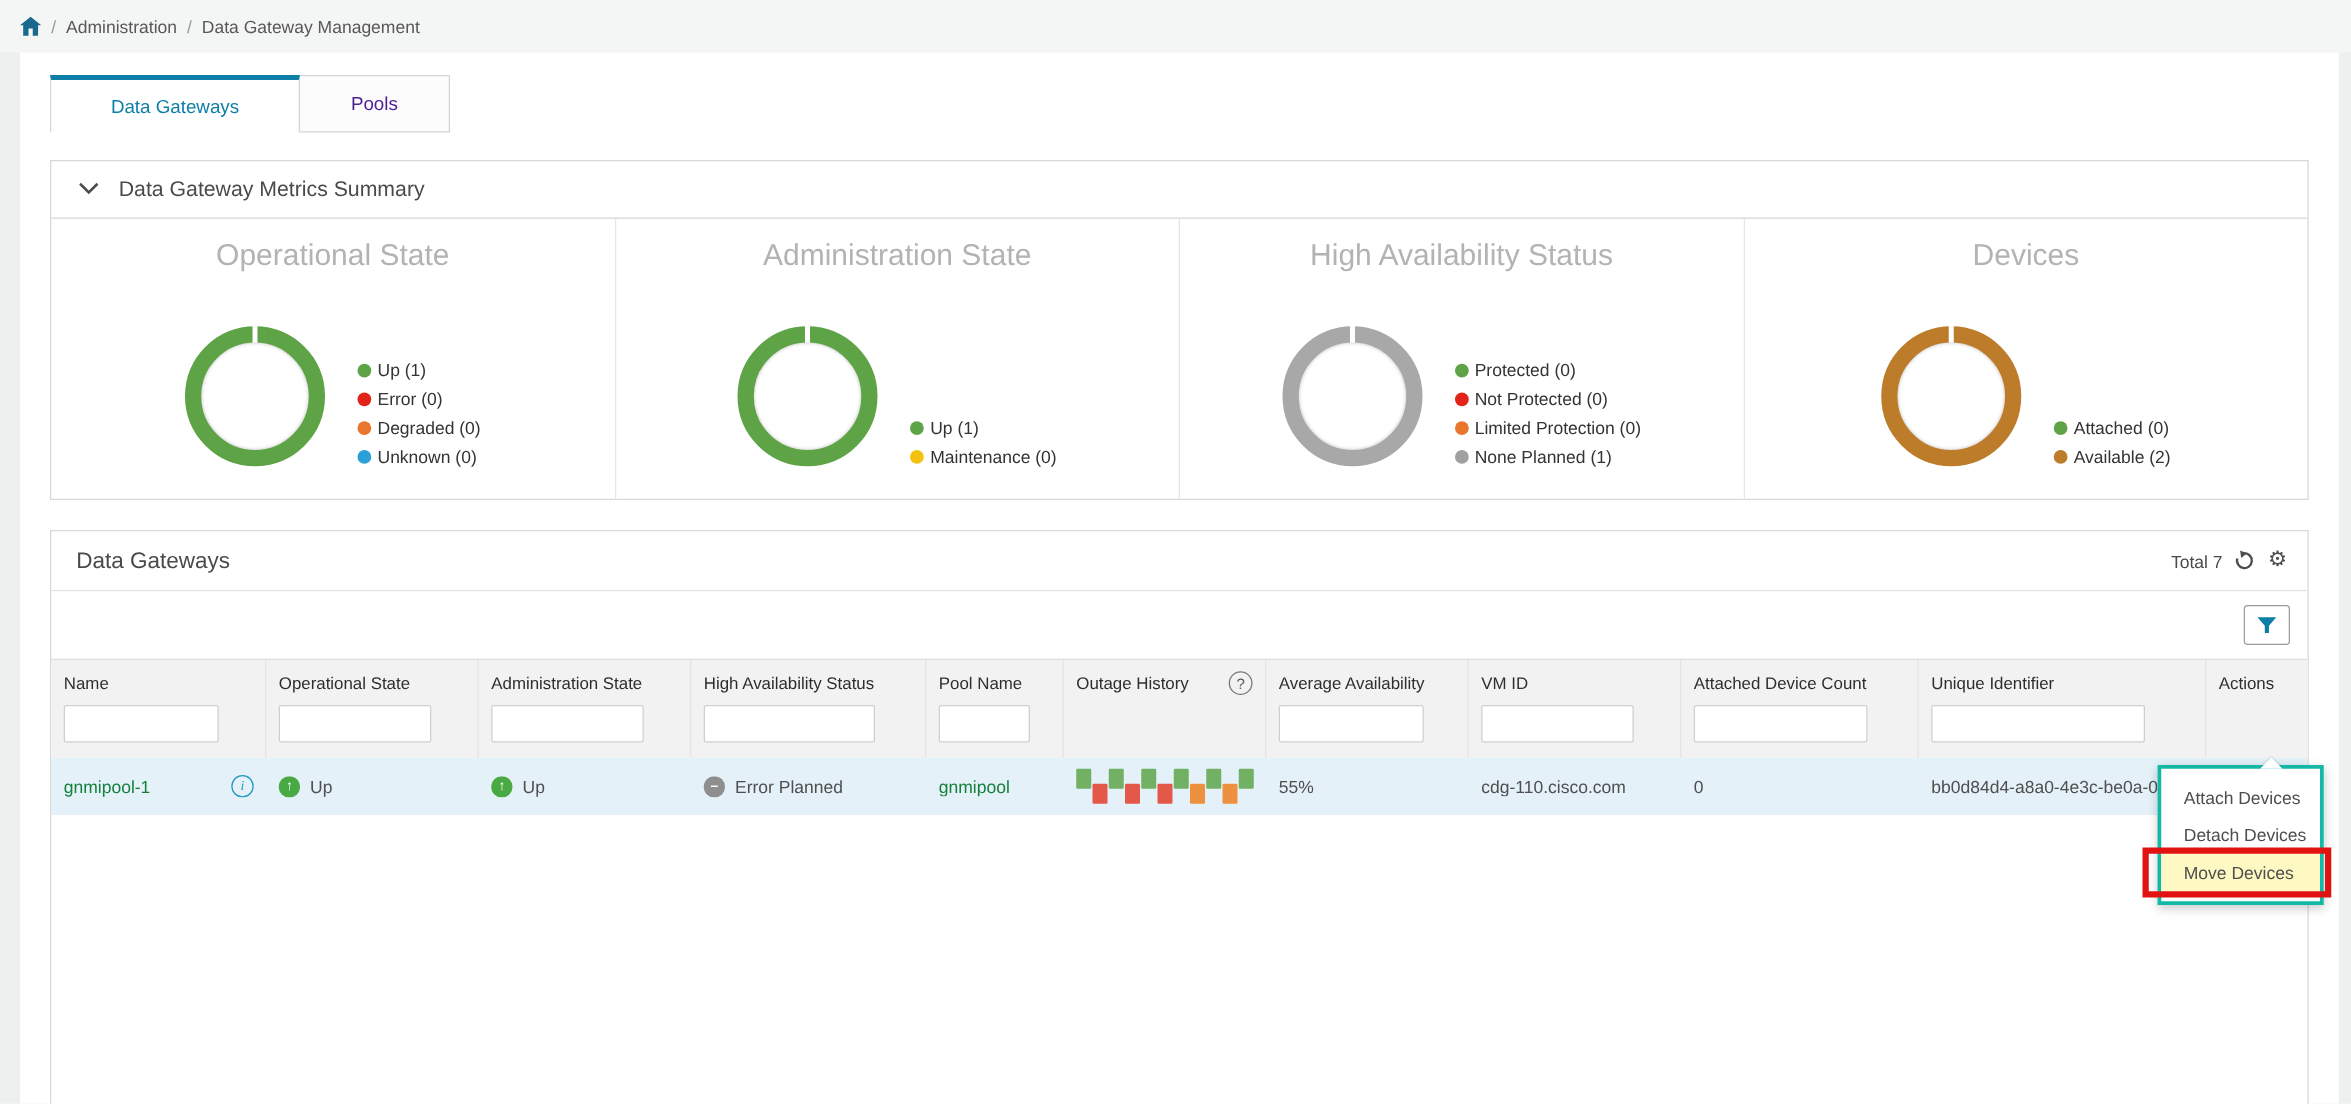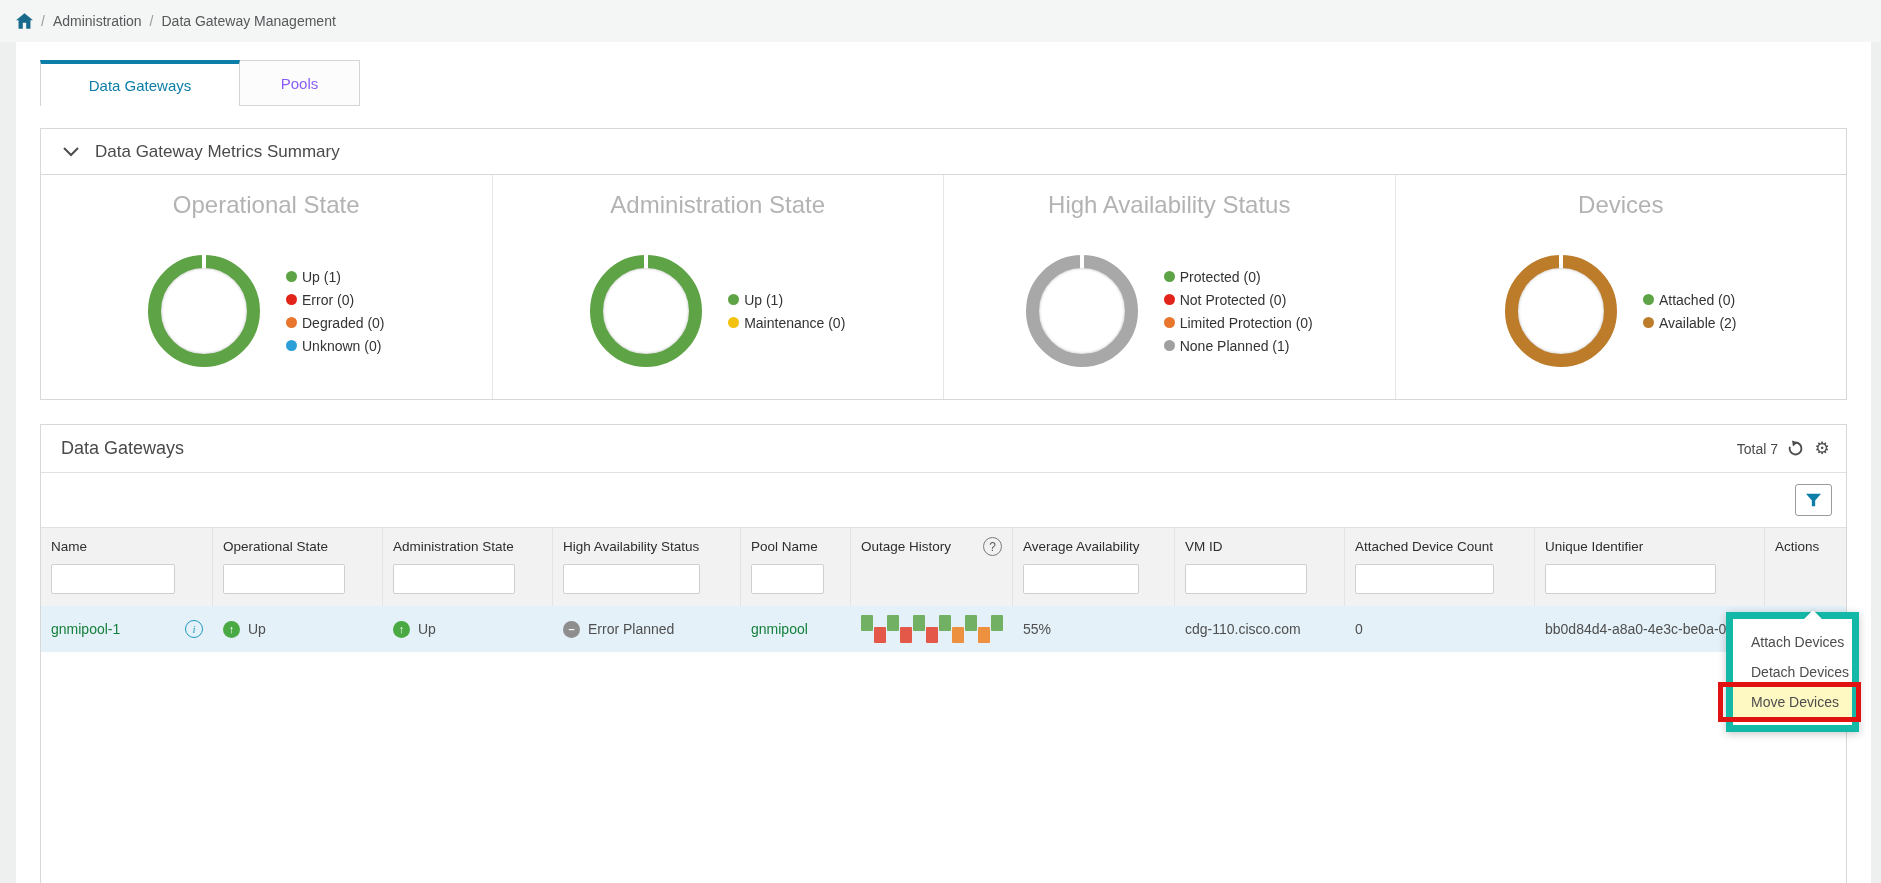--- a/index.html
+++ b/index.html
@@ -11,34 +11,34 @@
   .crumbbar { height:42px; display:flex; align-items:center; padding-left:16px; background:#f4f5f5; font-size:14px; color:#58585b; gap:8px; }
   .crumbbar .home-ic { width:17px; height:16px; display:inline-block; }
   .crumb-link { color:#58585b; cursor:pointer; }
   .crumb-sep { color:#9a9a9a; }
 
   
   .page-card { position:absolute; left:16px; right:10px; top:42px; bottom:0; background:#fff; }
 
   
   .tabs { display:flex; margin:18px 0 0 24px; }
-  .tab { height:46px; display:flex; align-items:center; justify-content:center; font-size:15px; color:#8b5cf6; background:#fcfcfc; border:1px solid #d5d5d5; border-left-width:0; cursor:pointer; }
+  .tab { height:46px; display:flex; align-items:center; justify-content:center; font-size:15px; color:#4c1d95; background:#fcfcfc; border:1px solid #d5d5d5; border-left-width:0; cursor:pointer; }
   .tab:first-child { border-left-width:1px; }
   .tab.active { background:#fff; color:#0d7ea8; border-top:4px solid #0d7ea8; border-bottom:none; font-weight:400; }
   .tab-dg { width:200px; } .tab-pools { width:120px; } .tab-vm { width:178px; }
 
   
   .metrics-box { margin:22px 24px 0; border:1px solid #d8d8d8; }
   .metrics-head { height:46px; display:flex; align-items:center; gap:16px; padding-left:22px; border-bottom:1px solid #d8d8d8; cursor:pointer;text-align:right; }
   .metrics-title { font-size:17px; color:#4a4a4a; }
   .metrics-body { display:flex; }
   .mpanel { flex:1; border-right:1px solid #e6e6e6; padding:16px 0 26px; }
   .mpanel:last-child { border-right:none; }
   .mpanel-title { text-align:center; font-size:24px; color:#b3b3b3; font-weight:400; }
-  .donut-group { display:flex; align-items:center; justify-content:center; gap:26px; margin-top:30px; min-height:124px; }
+  .donut-group { display:flex; align-items:flex-end; justify-content:center; gap:26px; margin-top:30px; min-height:124px; }
   .donut { position:relative; width:112px; height:112px; border-radius:50%; border:13px solid #ccc; }
   .donut::after { content:''; position:absolute; inset:0; border-radius:50%; box-shadow:inset 0 0 3px rgba(0,0,0,0.28); }
   .donut .notch { position:absolute; top:-14px; left:50%; transform:translateX(-50%); width:4px; height:15px; background:#fff; }
   .legend { display:flex; flex-direction:column; gap:7px; }
   .legend-item { display:flex; align-items:center; gap:5px; font-size:14px; color:#333; }
   .ldot { width:11px; height:11px; border-radius:50%; background:#999; flex:none; }
 
   
   .dg-card { margin:24px 24px 0; border:1px solid #d8d8d8; min-height:469px; background:#fff; }
   .dg-head { height:48px; display:flex; align-items:center; justify-content:space-between; padding:0 14px 0 20px; border-bottom:1px solid #e2e2e2; }
@@ -63,21 +63,21 @@
   .name-cell { justify-content:space-between; }
   .info-ic { width:18px; height:18px; border:1px solid #1f9ac2; border-radius:50%; color:#1f9ac2; font-size:11px; font-style:italic; font-family:"Liberation Serif",serif; display:flex; align-items:center; justify-content:center; cursor:pointer; flex:none; }
   .status-ic { width:17px; height:17px; border-radius:50%; color:#fff; font-size:11px; display:flex; align-items:center; justify-content:center; flex:none; font-weight:bold; }
   .bars { display:flex; align-items:flex-start; height:32px; padding-top:2px; }
   .bars .bar { width:12px; height:16px; margin-right:1px; flex:none; border-radius:1px; }
   .bars .bar.bottom { transform:translateY(12px); }
   .actions-cell { justify-content:center; }
   .ellipsis-btn { width:27px; height:20px; border:1px solid #8a8a8a; border-radius:4px; background:#eef6fa; display:flex; align-items:center; justify-content:center; font-size:11px; letter-spacing:1px; color:#4d4d4d; cursor:pointer; line-height:1; padding-bottom:6px; }
 
   
-  .ctx-menu { position:absolute; top:612px; left:1726px; width:133px; background:#fff; border:7px solid #14b8a6; box-shadow:0 2px 8px rgba(0,0,0,0.22); padding:8px 0; z-index:20; }
+  .ctx-menu { position:absolute; top:612px; left:1726px; width:133px; background:#fff; border:3px solid #14b8a6; box-shadow:0 2px 8px rgba(0,0,0,0.22); padding:8px 0; z-index:20; }
   .ctx-caret { position:absolute; top:-9px; right:30px; width:0; height:0; border-left:9px solid transparent; border-right:9px solid transparent; border-bottom:9px solid #fff; filter:drop-shadow(0 -1px 1px rgba(0,0,0,0.12)); }
   .ctx-item { position:relative; height:30px; line-height:30px; padding-left:18px; font-size:14px; color:#4d4d4d; cursor:pointer; }
   .ctx-item.hovered { background:#fef9c3; }
   .red-annot { position:absolute; left:-15px; right:-9px; top:-5px; bottom:-5px; border:5px solid #e01212; pointer-events:none; }
 </style>
 </head>
 <body>
 
 <div class="page">
 

